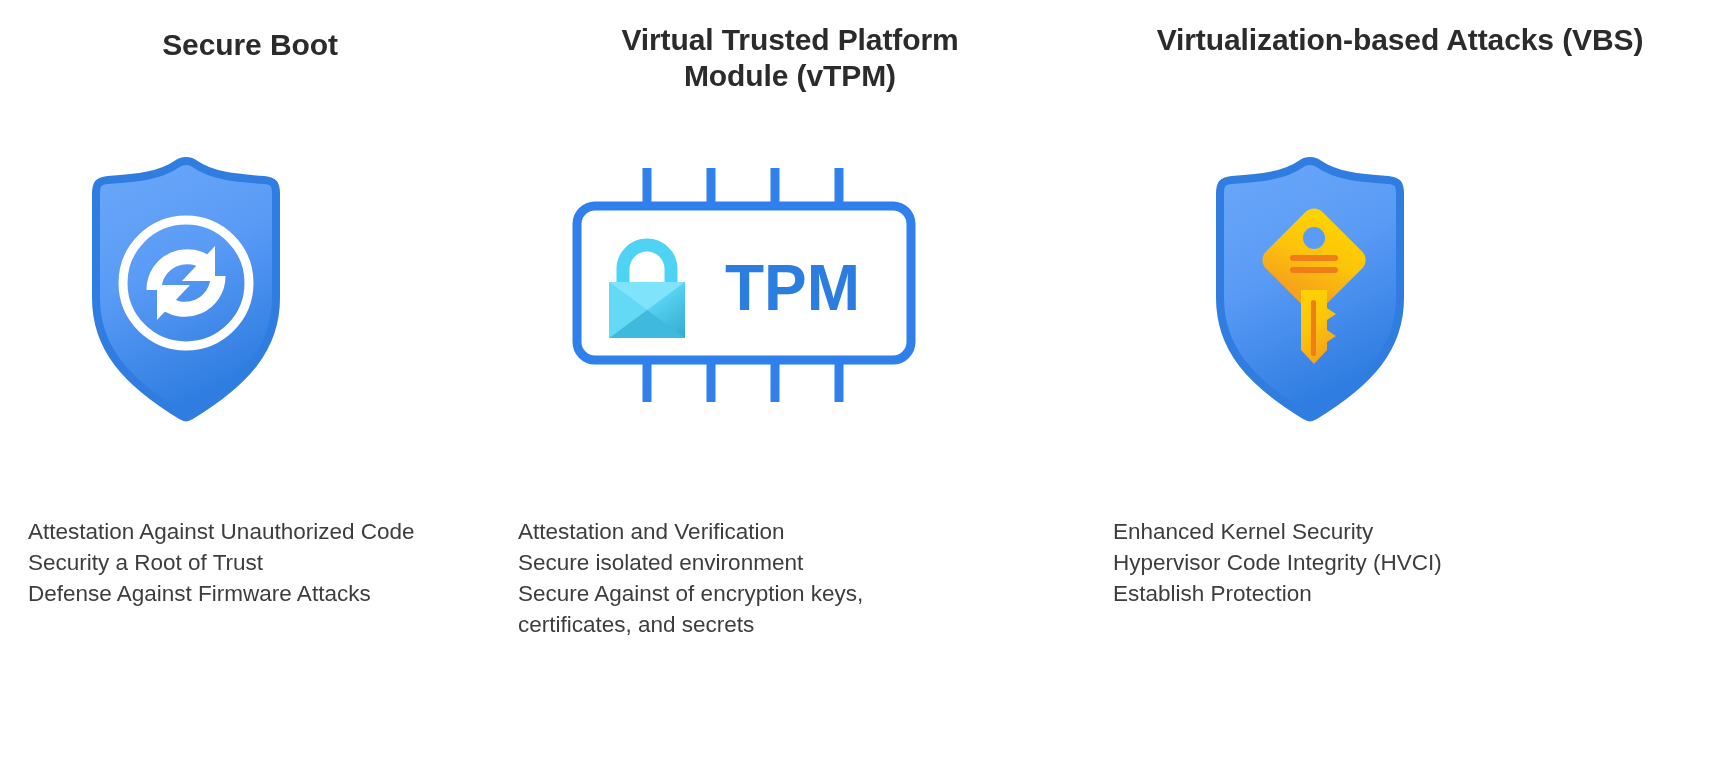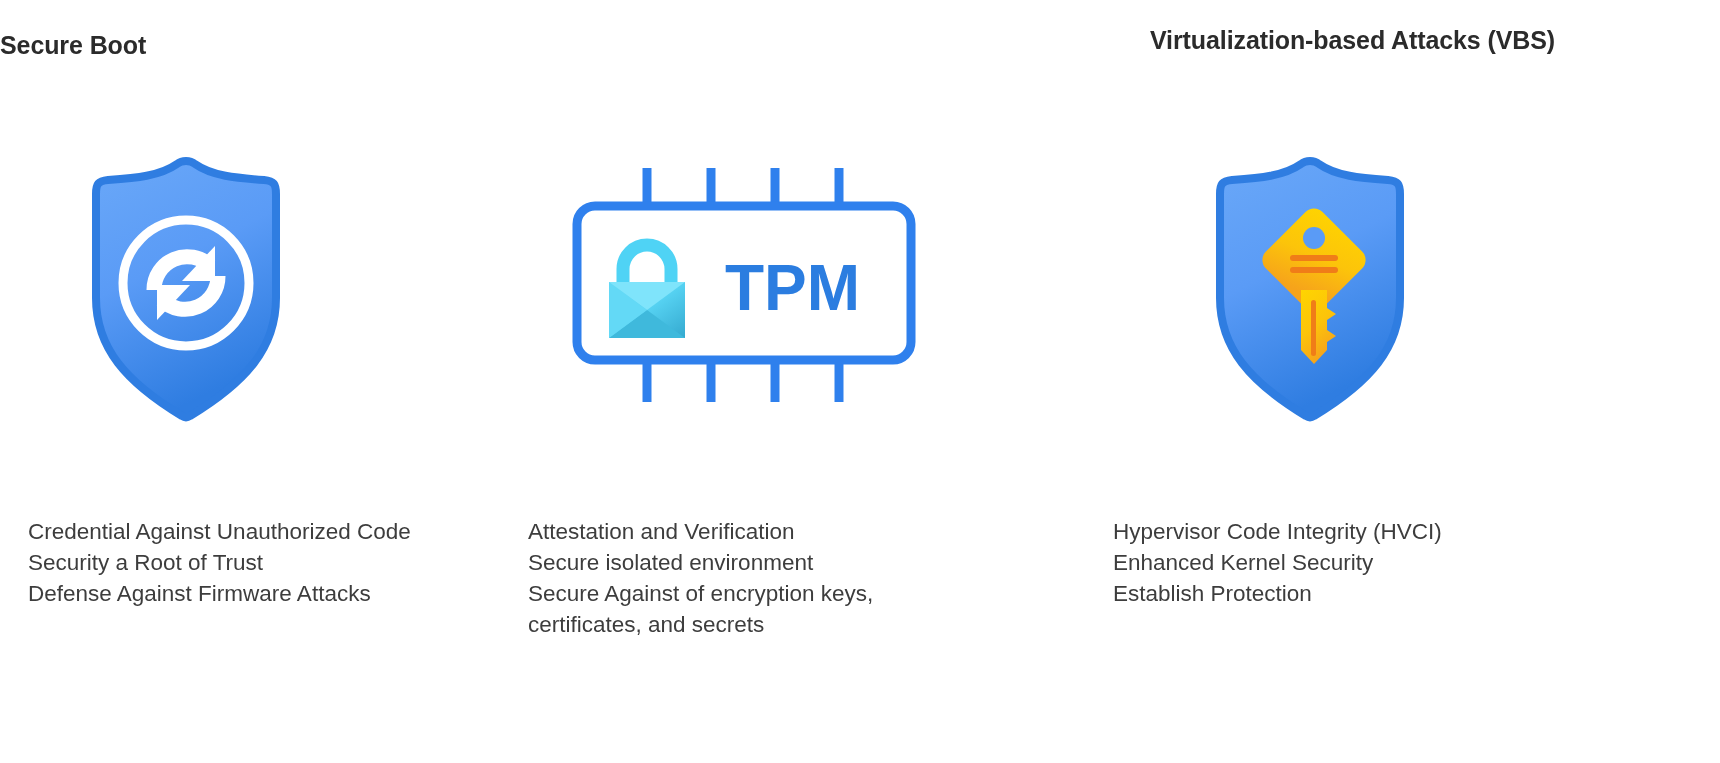--- a/index.html
+++ b/index.html
@@ -31,22 +31,23 @@
   .col-1 { left: 0;    width: 500px; }
   .col-2 { left: 500px; width: 580px; }
   .col-3 { left: 1080px; width: 640px; }
 
   
   .heading {
     position: absolute;
     top: 22px;
     left: 0;
     right: 0;
+    text-align: center;
     font-weight: bold;
-    font-size: 25px;
+    font-size: 30px;
     line-height: 36px;
     color: #2b2b2b;
     letter-spacing: -0.1px;
   }
   .col-1 .heading { top: 27px; }
   .col-2 .heading { padding: 0 72px; }
   .col-3 .heading { padding: 0 70px; }
 
   
   .icon-stage {
@@ -69,21 +70,21 @@
     position: absolute;
     top: 516px;
     font-size: 22.5px;
     line-height: 31px;
     color: #3d3d3d;
   }
   .col-1 .features { left: 28px;  width: 420px; }
   .col-2 .features { left: 516px; width: 450px; }
   .col-3 .features { left: 1113px; width: 470px; }
   .col-2 .features, .col-3 .features { position: absolute; top: 516px; }
-  .col-2 .features { left: 28px; }
+  .col-2 .features { left: 18px; }
   .col-3 .features { left: 33px; }
 
   .feature-line {
     white-space: pre-wrap;
   }
 </style>
 </head>
 <body>
 
 <div class="board">
@@ -118,28 +119,29 @@
             <path d="M76 140 A 33 33 0 0 1 132 116"></path>
             <path d="M140 126 A 33 33 0 0 1 84 150"></path>
           </g>
           <polygon points="137,96 137,131 104,131" fill="#ffffff"></polygon>
           <polygon points="79,170 79,135 112,135" fill="#ffffff"></polygon>
         </svg>
       </div>
     </div>
 
     <div class="features">
-      <div class="feature-line">Credential Against Unauthorized Code</div>
+      <div class="feature-line">Attestation Against Unauthorized Code</div>
       <div class="feature-line">Security a Root of Trust</div>
       <div class="feature-line">Defense Against Firmware Attacks</div>
     </div>
   </div>
 
   <div class="column col-2">
 
+    <div class="heading">Virtual Trusted Platform Module (vTPM)</div>
 
     <div class="icon-stage">
       <div class="icon-wrap">
         <svg width="420" height="290" viewBox="0 0 420 290" xmlns="http://www.w3.org/2000/svg">
           <defs>
             <linearGradient id="lockBody" x1="0" y1="0" x2="1" y2="1">
               <stop offset="0%" stop-color="#7fe4fb"></stop>
               <stop offset="50%" stop-color="#56d2f2"></stop>
               <stop offset="100%" stop-color="#34a9cf"></stop>
             </linearGradient>
@@ -225,19 +227,19 @@
                      L125 200
                      L112 214
                      L99 200 Z" fill="url(#keyGrad)"></path>
             <rect x="109" y="150" width="5" height="56" rx="2.5" fill="#f07d18"></rect>
           </g>
         </svg>
       </div>
     </div>
 
     <div class="features">
+      <div class="feature-line">Enhanced Kernel Security</div>
       <div class="feature-line">Hypervisor Code Integrity (HVCI)</div>
-      <div class="feature-line">Enhanced Kernel Security</div>
       <div class="feature-line">Establish Protection</div>
     </div>
   </div>
 
 </div>
 
 </body></html>

